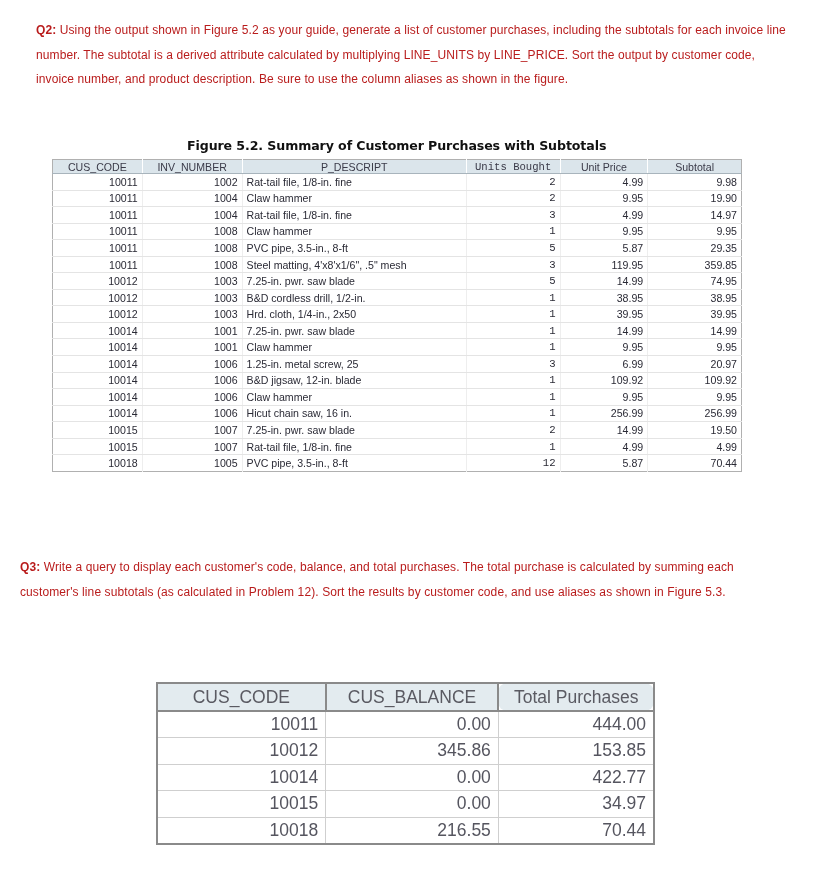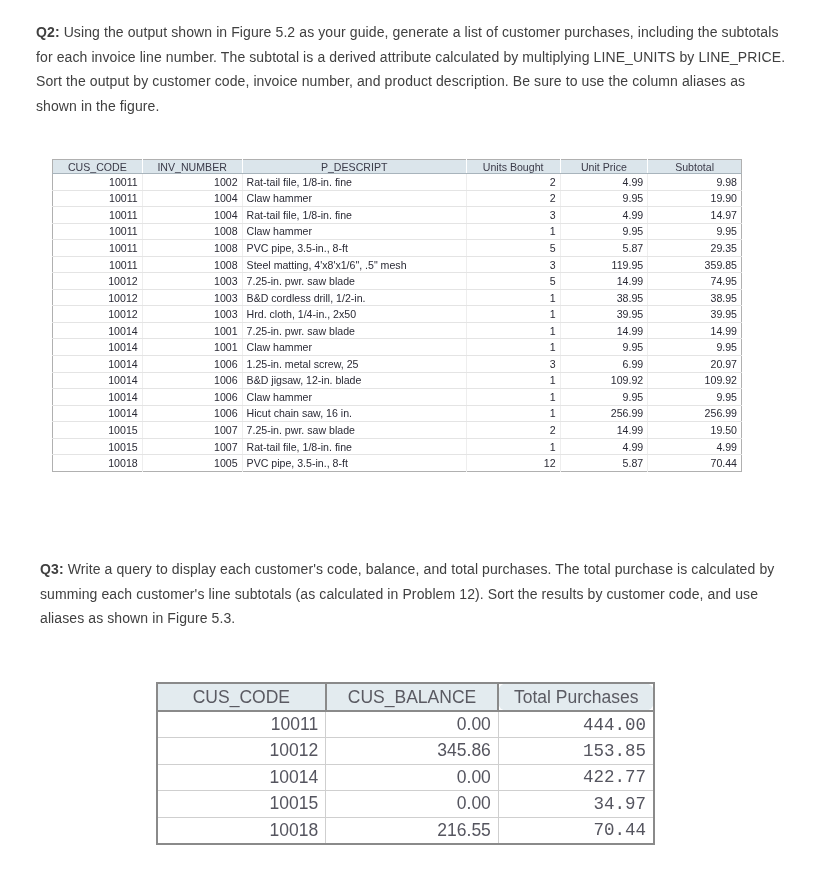--- a/index.html
+++ b/index.html
@@ -21,35 +21,35 @@
   .page {
     position: relative;
     width: 816px;
     height: 869px;
     padding: 0;
   }
 
   
   .question {
     position: absolute;
-    font-size: 14px;
+    font-size: 12px;
     line-height: 24.5px;
-    color: #404040;
+    color: #b91c1c;
     letter-spacing: 0.1px;
   }
   .question .qlabel {
     font-weight: bold;
   }
   #question-2 {
     left: 36px;
     top: 6px;
     width: 750px;
   }
   #question-3 {
-    left: 40px;
+    left: 20px;
     top: 543px;
     width: 740px;
   }
 
   
   .figure-caption {
     position: absolute;
     font-family: "DejaVu Sans", sans-serif;
     font-weight: bold;
     font-size: 12.6px;
@@ -97,21 +97,21 @@
     border-bottom: 1px solid #e4e4e4;
     border-right: 1px solid #eeeeee;
     white-space: nowrap;
     overflow: hidden;
   }
   #figure-52-table td:last-child { border-right: none; }
   #figure-52-table tr:last-child td { border-bottom: none; }
   .c-cus   { width: 88px;  text-align: right; }
   .c-inv   { width: 98px;  text-align: right; margin-left: 28px; }
   .c-desc  { width: 220px; text-align: left; padding-left: 5px; }
-  .c-units { width: 92px;  text-align: right; }
+  .c-units { width: 92px;  text-align: right; font-family: Liberation Mono, monospace; }
   .c-price { width: 86px;  text-align: right; margin-left: 11px; }
   .c-sub   { width: 92px; text-align: right; padding-right: 7px; }
 
   
   #figure-53-table {
     position: absolute;
     left: 156px;
     top: 682px;
     width: 499px;
     border-collapse: collapse;
@@ -134,33 +134,34 @@
   }
   #figure-53-table th:last-child { border-right: none; }
   #figure-53-table td {
     height: 26.5px;
     padding: 0 7px;
     text-align: right;
     border-bottom: 1px solid #cfcfcf;
     border-right: 1px solid #cfcfcf;
     white-space: nowrap;
   }
-  #figure-53-table td:last-child { border-right: none; font-family: Liberation Mono, monospace; }
+  #figure-53-table td:last-child { border-right: none; }
   #figure-53-table tr:last-child td { border-bottom: none; }
   .d-code { width: 168px; }
   .d-bal  { width: 172px; margin-left: 44px; }
   .d-tot  { width: 155px; border-radius: 9px; }
 </style>
 </head>
 <body>
 
 <div class="page">
 
   <p class="question" id="question-2"><span class="qlabel">Q2:</span><span> Using the output shown in Figure 5.2 as your guide, generate a list of customer purchases, including the subtotals for each invoice line number. The subtotal is a derived attribute calculated by multiplying LINE_UNITS by LINE_PRICE. Sort the output by customer code, invoice number, and product description. Be sure to use the column aliases as shown in the figure.</span></p>
 
+  <div class="figure-caption" id="figure-52-caption">Figure 5.2. Summary of Customer Purchases with Subtotals</div>
 
   <table id="figure-52-table">
     <thead>
       <tr>
         <th class="c-cus">CUS_CODE</th>
         <th class="c-inv">INV_NUMBER</th>
         <th class="c-desc">P_DESCRIPT</th>
         <th class="c-units">Units Bought</th>
         <th class="c-price">Unit Price</th>
         <th class="c-sub">Subtotal</th>

